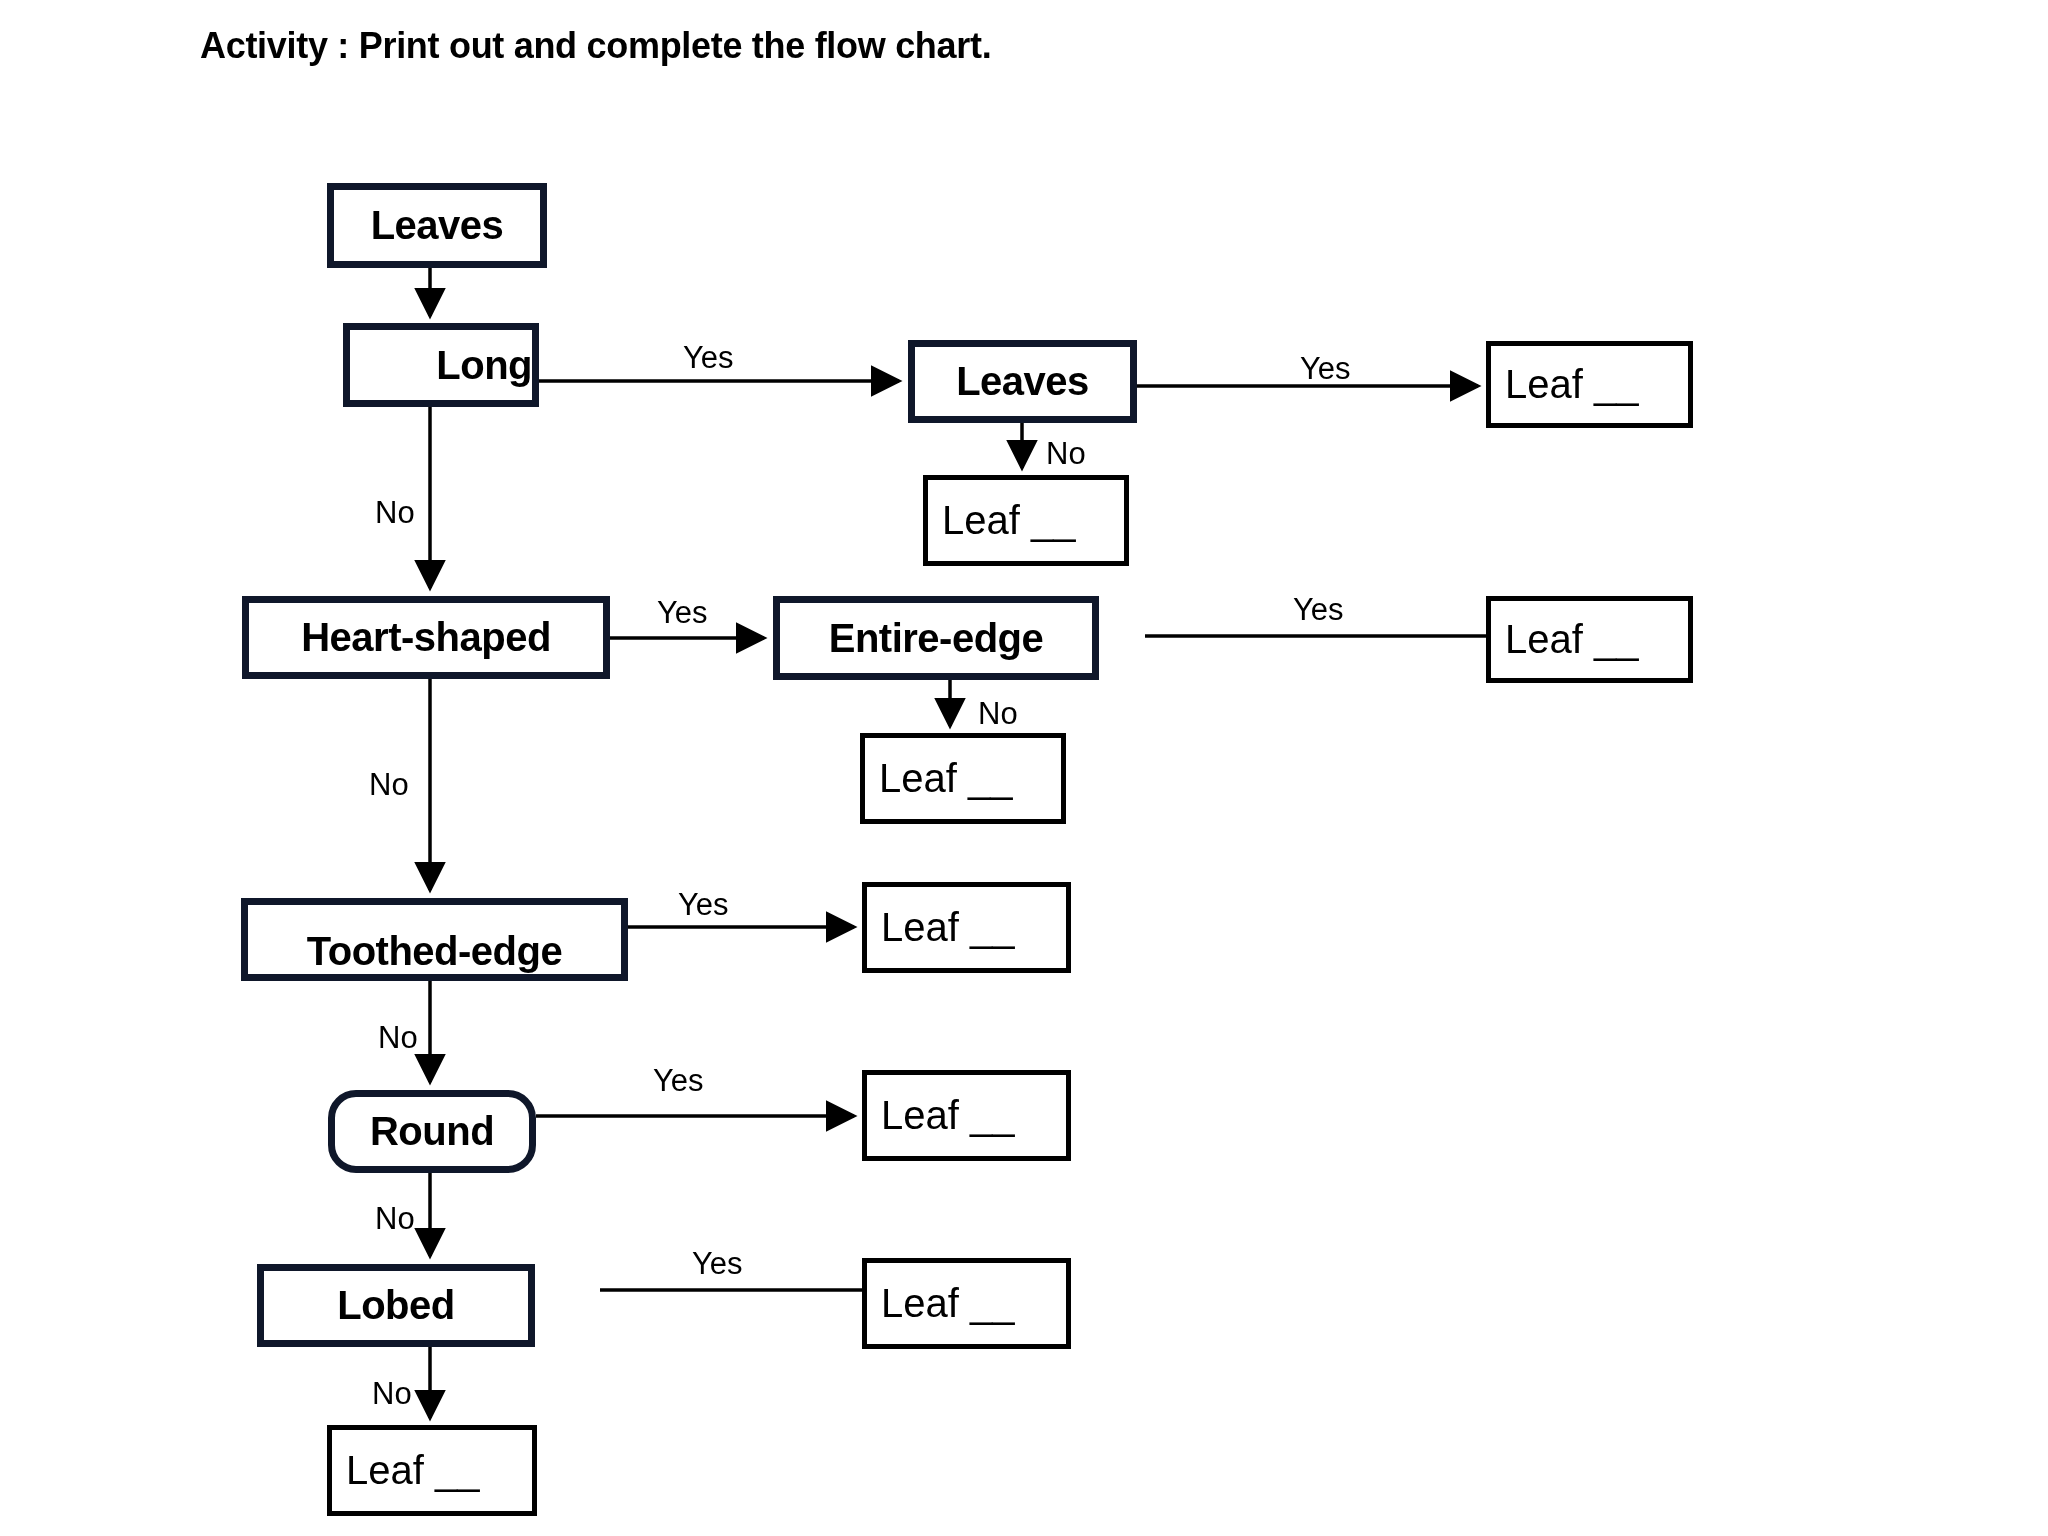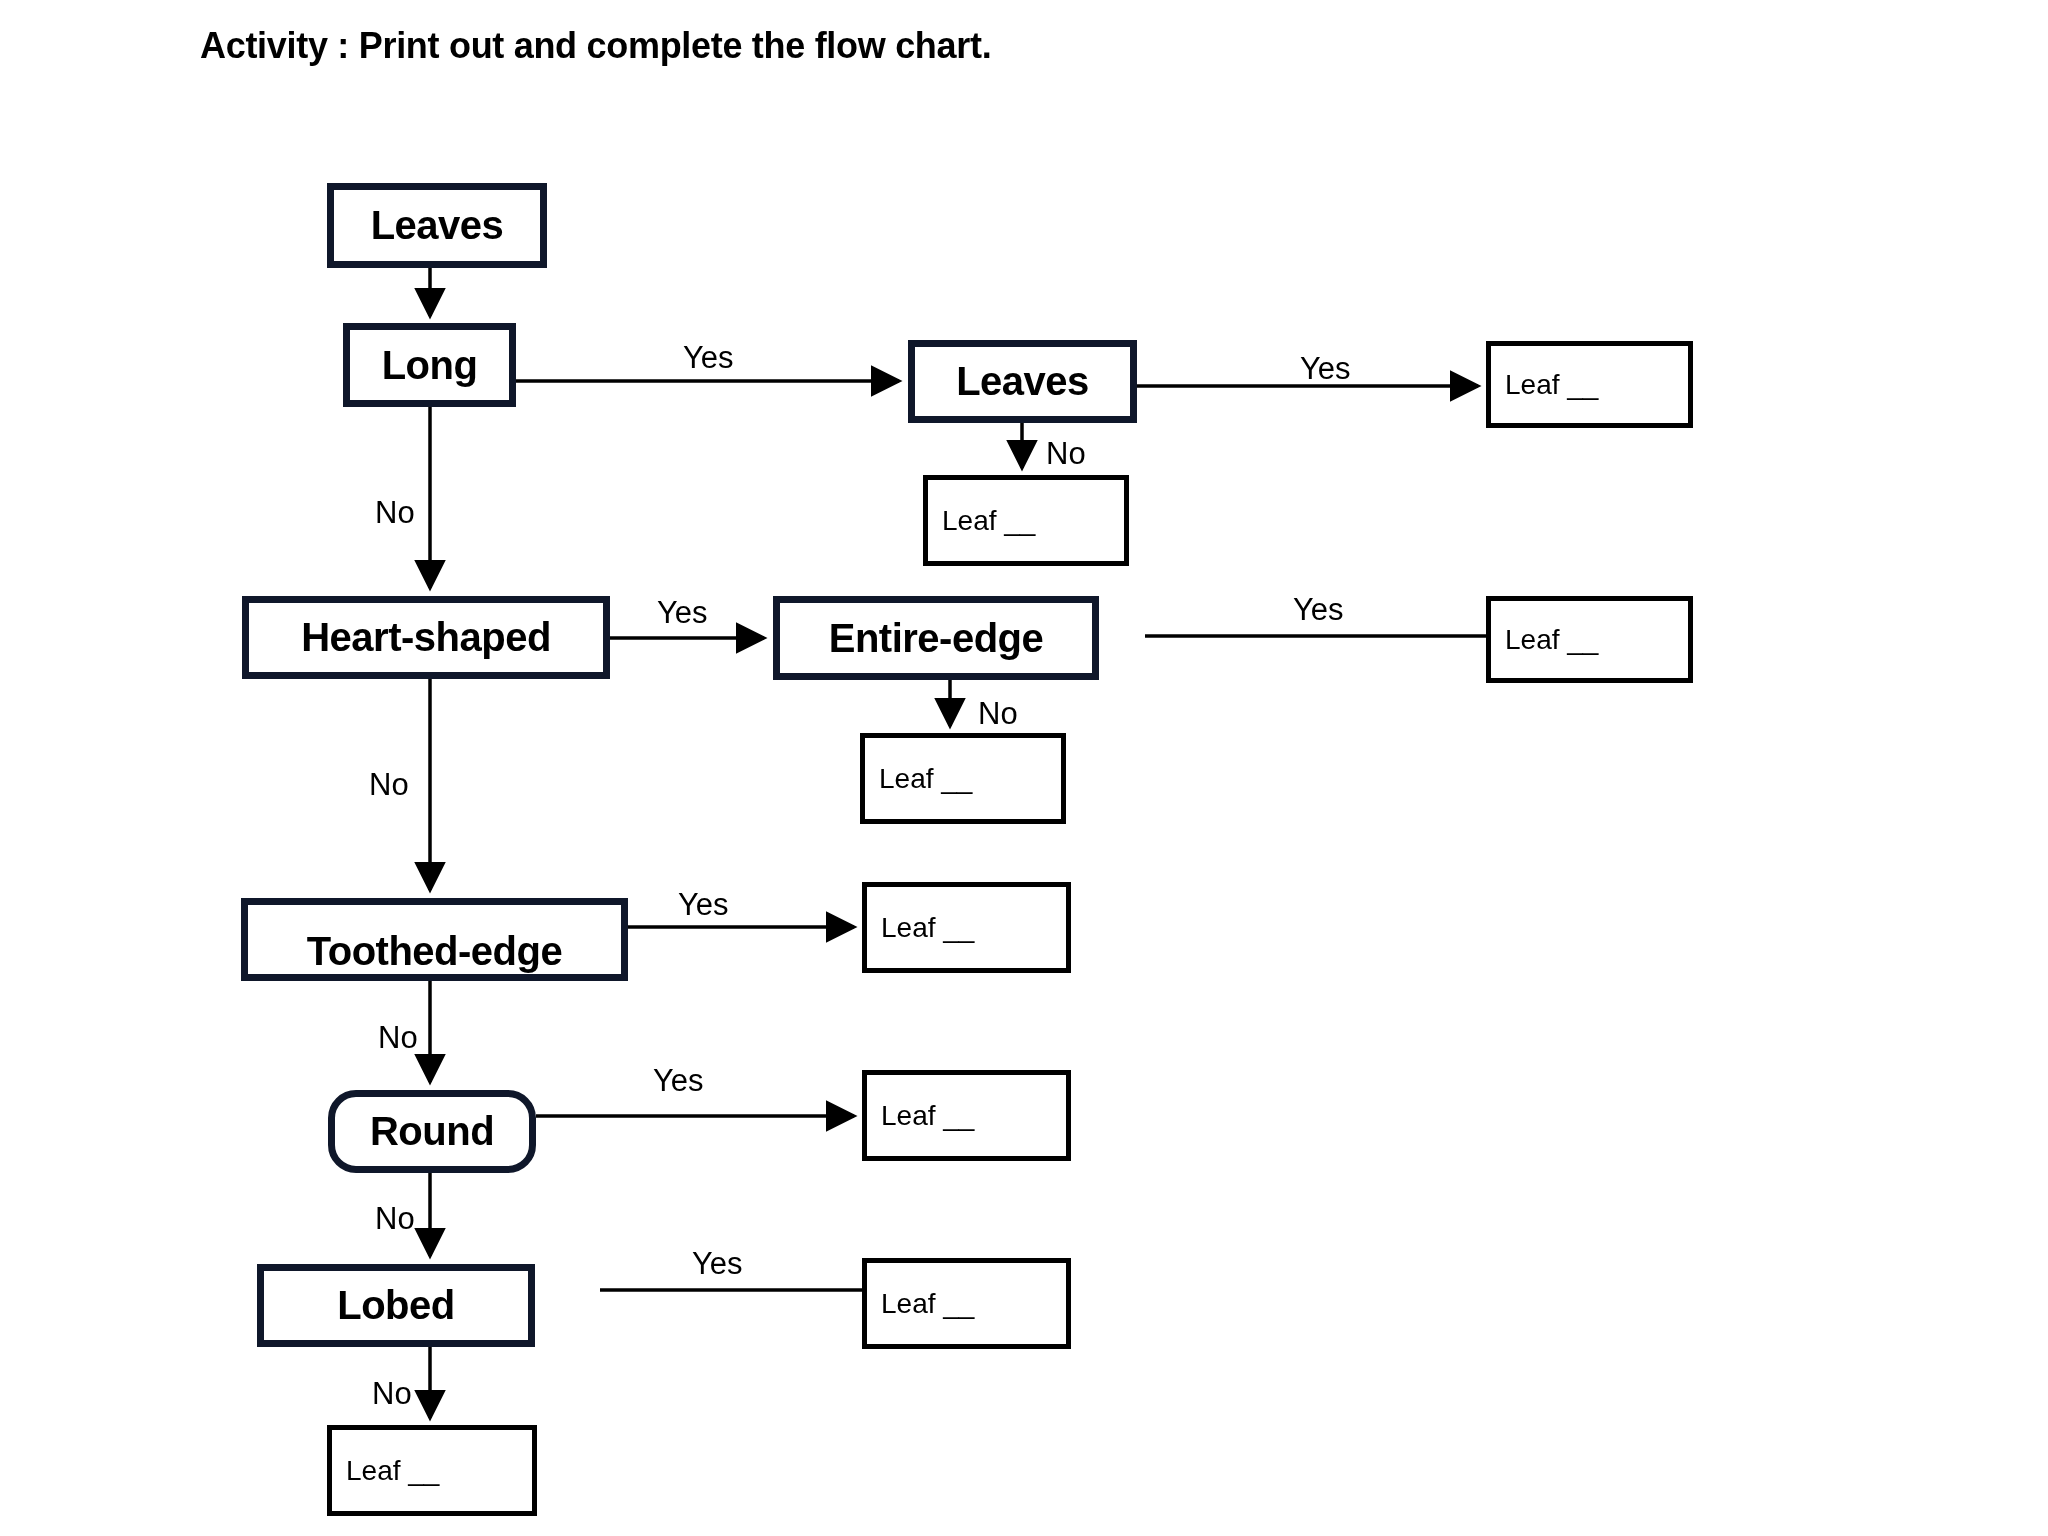--- a/index.html
+++ b/index.html
@@ -55,21 +55,21 @@
     justify-content: center;
     font-weight: bold;
     font-size: 40px;
     letter-spacing: -0.5px;
   }
   
   .node.answer {
     border: 5px solid #000000;
     justify-content: flex-start;
     font-weight: normal;
-    font-size: 28px;
+    font-size: 40px;
     padding-left: 14px;
     letter-spacing: 0px;
   }
 
   
   .edge-label {
     position: absolute;
     font-size: 31px;
     font-weight: normal;
     white-space: nowrap;
@@ -120,21 +120,21 @@
       <line x1="600" y1="1290" x2="862" y2="1290"></line>
 
       <line x1="430" y1="1347" x2="430" y2="1418" marker-end="url(#arrowhead)"></line>
     </g>
   </svg>
 
   <div class="node decision" style="left:327px; top:183px; width:220px; height:85px;">
     <span>Leaves</span>
   </div>
 
-  <div class="node decision" style="left:343px; top:323px; width:173px; height:84px;">
+  <div class="node decision" style="left:343px; top:323px; width:196px; height:84px;justify-content:flex-end;">
     <span>Long</span>
   </div>
 
   <div class="node decision" style="left:908px; top:340px; width:229px; height:83px;">
     <span>Leaves</span>
   </div>
 
   <div class="node answer" style="left:1486px; top:341px; width:207px; height:87px;">
     <span>Leaf __</span>
   </div>

